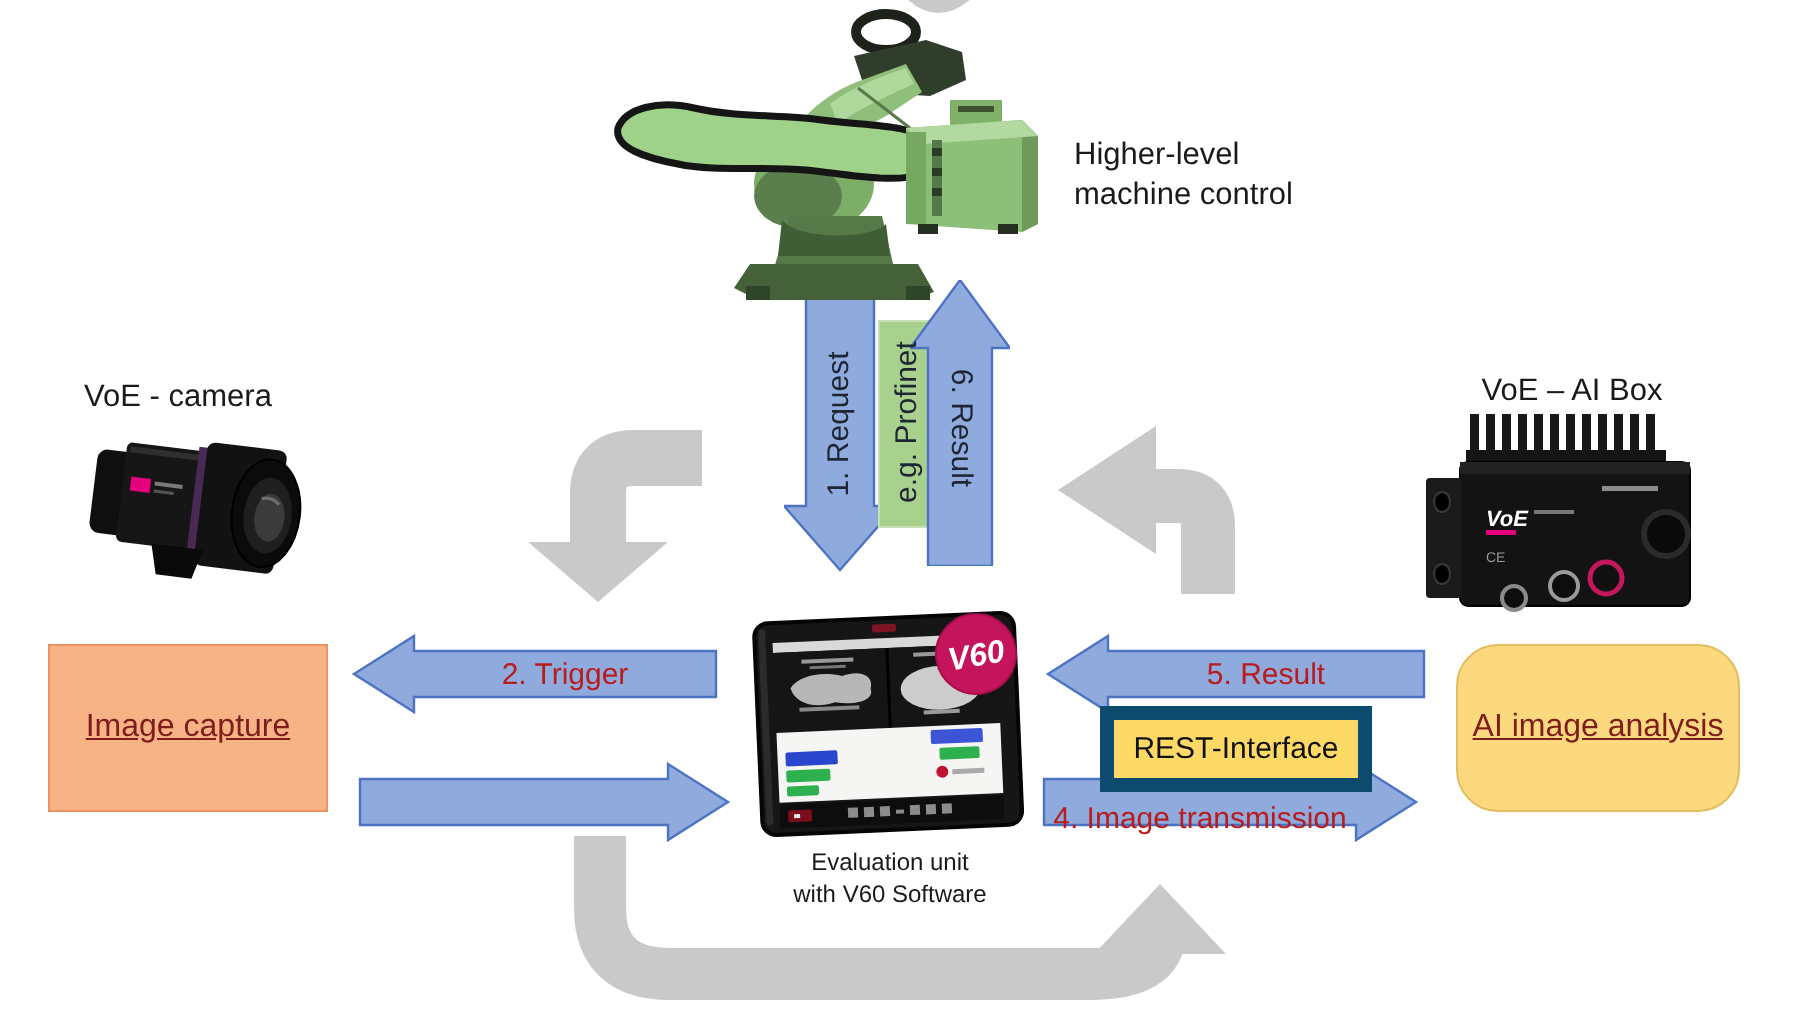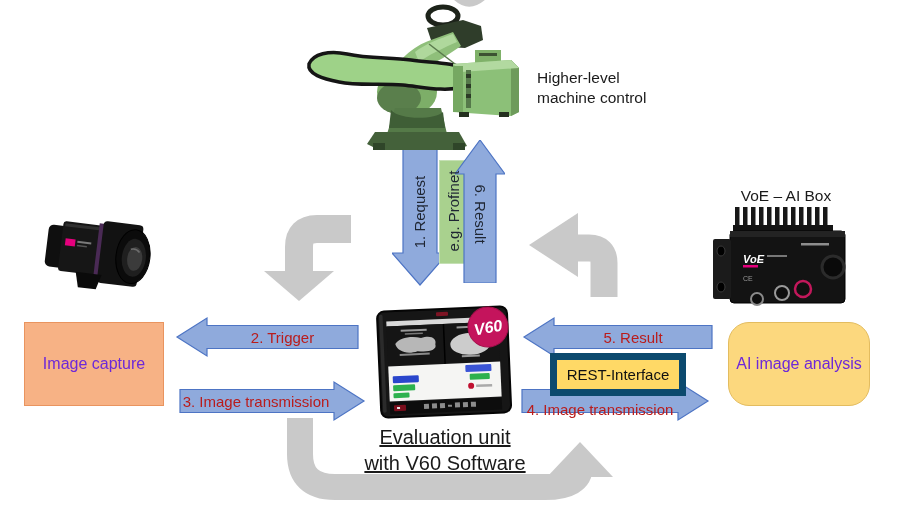--- a/index.html
+++ b/index.html
@@ -5,21 +5,21 @@
   html,body{margin:0;padding:0;background:#fff;}
   .canvas{
     position:relative;width:907px;height:512px;background:#ffffff;overflow:hidden;
     font-family:"Liberation Sans",sans-serif;color:#1a1a1a;padding-left:32px;
   }
   .abs{position:absolute;}
   .lbl{font-size:15.5px;line-height:1.32;color:#1a1a1a;white-space:pre-line;}
   .lbl.center{text-align:center;}
   .node-box{
     position:absolute;display:flex;align-items:center;justify-content:center;
-    font-size:16px;color:#6d28d9;text-align:center;
+    font-size:16px;color:#7f1d1d;text-align:center;text-decoration:underline;
   }
   .box-orange{background:#f7b285;border:1.5px solid #e9945f;}
   .box-gold{background:#fcd87e;border:1.5px solid #e3bc5f;}
   .chip{
     position:absolute;display:flex;align-items:center;justify-content:center;
     font-size:15px;color:#111;
   }
   .chip-orange{background:#f7b285;border:1px solid #ea9a63;}
   .chip-yellow{background:#ffd966;border:7px solid #0c4a6e;}
   .chip-green{background:#a9d18e;border:1px solid #c5e0b4;}
@@ -102,20 +102,21 @@
   <div class="vlabel rot-ccw" style="left:350px;top:202px;">1. Request</div>
 
   <div class="chip chip-green z2" style="left:439px;top:160px;width:30px;height:102px;"></div>
   <div class="vlabel rot-ccw" style="left:384px;top:201px;">e.g. Profinet</div>
 
   <svg class="abs z2" style="left:455px;top:140px;" width="50" height="143" viewBox="0 0 50 143">
     <polygon points="9,143 9,34 0,34 25,0 50,34 41,34 41,143" fill="#8faadc" stroke="#4d74c4" stroke-width="1.2"></polygon>
   </svg>
   <div class="vlabel rot-cw" style="left:410px;top:204px;">6. Result</div>
 
+  <div class="abs lbl center z4" style="left:19px;top:189px;width:140px;">VoE - camera</div>
 
   <svg class="abs z3" style="left:38px;top:212px;" width="115" height="85" viewBox="0 0 115 85">
     <g transform="rotate(7 57 42)">
       <rect x="8" y="18" width="26" height="42" rx="5" fill="#0f0f0f"></rect>
       <rect x="22" y="13" width="40" height="50" rx="3" fill="#161616"></rect>
       <rect x="24" y="15" width="36" height="3" fill="#3a3a3a" opacity="0.7"></rect>
       <rect x="26" y="30" width="10" height="7" fill="#e5007d"></rect>
       <rect x="38" y="31" width="14" height="2" fill="#7a7a7a"></rect>
       <rect x="38" y="35" width="10" height="1.5" fill="#555"></rect>
       <rect x="58" y="11" width="6" height="54" fill="#4a2a55"></rect>
@@ -134,21 +135,20 @@
 
   <svg class="abs z2" style="left:175px;top:316px;" width="185" height="42" viewBox="0 0 185 42">
     <polygon points="2,21 32,2 32,9.5 183,9.5 183,32.5 32,32.5 32,40" fill="#8faadc" stroke="#4d74c4" stroke-width="1.2"></polygon>
   </svg>
   <div class="arrow-label" style="left:207px;top:325px;width:151px;height:24px;">2. Trigger</div>
 
 
   <svg class="abs z2" style="left:178px;top:380px;" width="188" height="42" viewBox="0 0 188 42">
     <polygon points="2,9.5 156,9.5 156,2 186,21 156,40 156,32.5 2,32.5" fill="#8faadc" stroke="#4d74c4" stroke-width="1.2"></polygon>
   </svg>
-  <div class="arrow-label" style="left:180px;top:389px;width:152px;height:24px;">3. Image transmission</div>
 
   <svg class="abs z3" style="left:372px;top:300px;" width="146" height="126" viewBox="0 0 146 126">
     <g transform="rotate(-2.5 72 60)">
       <rect x="7" y="9" width="130" height="106" rx="7" fill="#161616" stroke="#050505" stroke-width="2"></rect>
       <rect x="9" y="12" width="3.5" height="98" rx="1.5" fill="#3b3b3b" opacity="0.6"></rect>
       <rect x="66" y="12" width="12" height="4" rx="1" fill="#7d1424"></rect>
       <rect x="16" y="19" width="112" height="5" fill="#d9d9d9"></rect>
       <rect x="16" y="24" width="112" height="40" fill="#151515"></rect>
       <line x1="73" y1="24" x2="73" y2="64" stroke="#000" stroke-width="1.5"></line>
       <rect x="30" y="28" width="26" height="2" fill="#9a9a9a"></rect>
@@ -179,21 +179,21 @@
       </g>
       <rect x="20" y="103" width="12" height="6" rx="1" fill="#7a0e1c"></rect>
       <rect x="23" y="105" width="3" height="2" fill="#e8e8e8"></rect>
     </g>
     <g transform="rotate(-10 116 27)">
       <circle cx="116" cy="27" r="20" fill="#c4145c" stroke="#a50f4b" stroke-width="1"></circle>
       <text x="116" y="33" text-anchor="middle" font-size="16" font-weight="bold" font-style="italic" fill="#ffffff" font-family="Liberation Sans, sans-serif">V60</text>
     </g>
   </svg>
 
-  <div class="abs lbl center z4" style="left:360px;top:424px;width:170px;font-size:20px;text-decoration:underline;">Evaluation unit
+  <div class="abs lbl center z4" style="left:360px;top:424px;width:170px;font-size:12px;">Evaluation unit
 with V60 Software</div>
 
   <svg class="abs z2" style="left:522px;top:316px;" width="192" height="42" viewBox="0 0 192 42">
     <polygon points="2,21 32,2 32,9.5 190,9.5 190,32.5 32,32.5 32,40" fill="#8faadc" stroke="#4d74c4" stroke-width="1.2"></polygon>
   </svg>
   <div class="arrow-label" style="left:554px;top:325px;width:158px;height:24px;">5. Result</div>
 
   <div class="chip chip-yellow z3" style="left:550px;top:353px;width:122px;height:29px;">
     <span>REST-Interface</span>
   </div>

